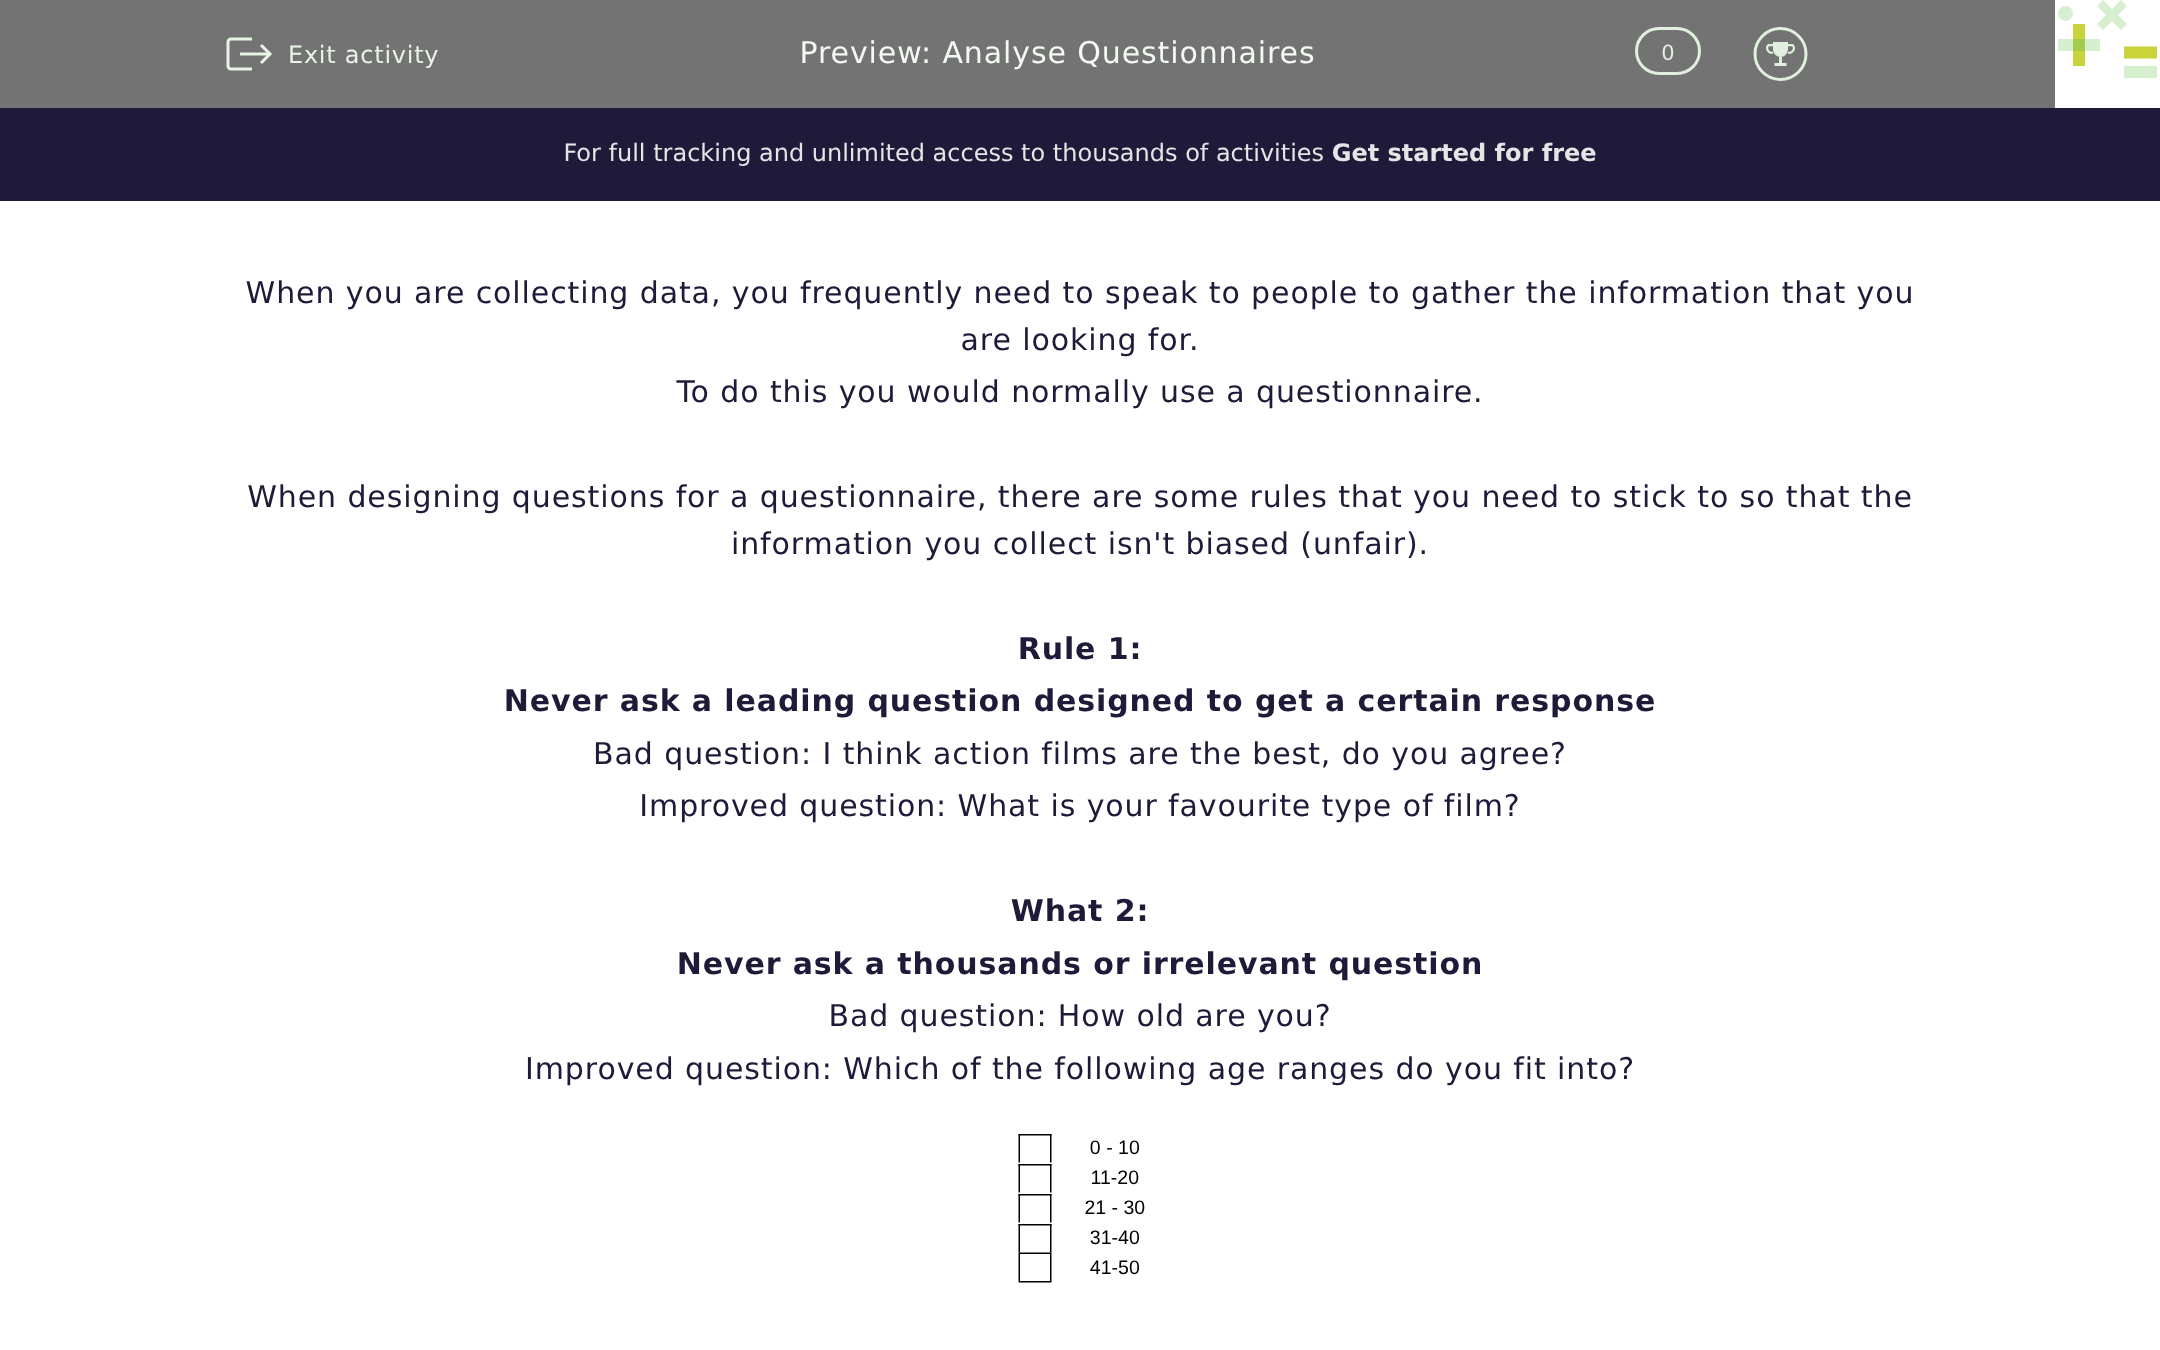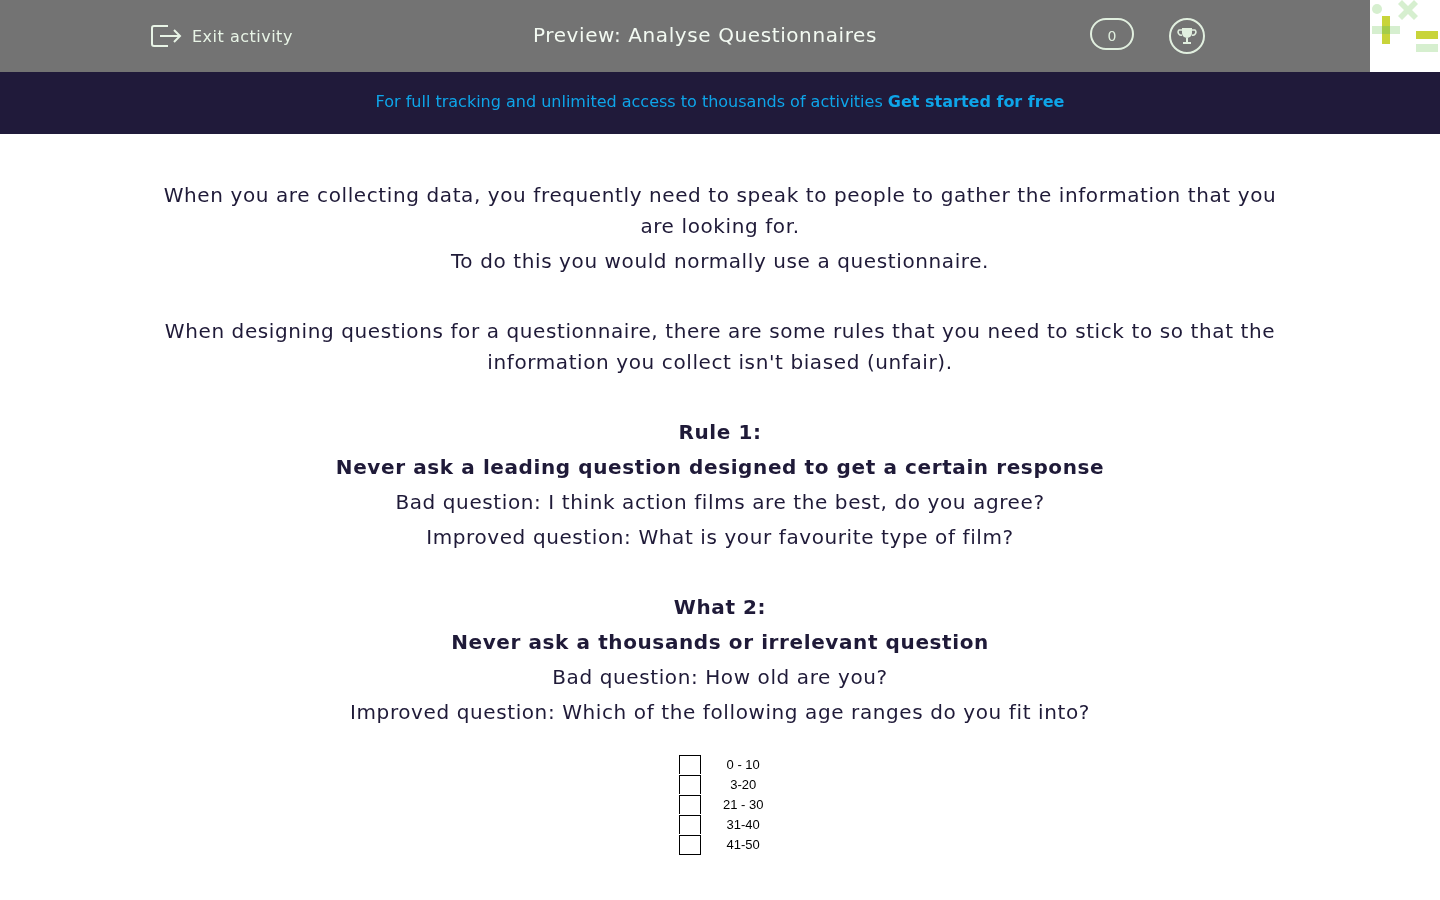--- a/index.html
+++ b/index.html
@@ -4,28 +4,28 @@
 <style>
   html, body { margin:0; padding:0; }
   body { width:1440px; height:900px; overflow:hidden; background:#ffffff; font-family:"DejaVu Sans", sans-serif; color:#1f1a38; }
   .topbar { position:absolute; left:0; top:0; width:1370px; height:72px; background:#737373; }
   .exit { position:absolute; left:150px; top:22px; display:flex; align-items:center; gap:10px; color:#e8f4e6; font-size:16px; letter-spacing:0.5px; cursor:pointer; }
   .exit svg { width:32px; height:28px; }
   .title { position:absolute; left:0; width:1344px; top:23px; text-align:center; color:#f3faf2; font-size:20px; letter-spacing:0.6px;margin-left:33px; }
   .score { position:absolute; left:1090px; top:18px; width:44px; height:32px; border:2px solid #e1efdf; border-radius:17px; color:#e1efdf; font-size:14px; text-align:center; line-height:32px; box-sizing:border-box; }
   .trophy { position:absolute; left:1169px; top:18px; width:36px; height:36px; border:2px solid #e1efdf; border-radius:50%; box-sizing:border-box; display:flex; align-items:center; justify-content:center; }
   .logo { position:absolute; left:1366px; top:0; width:74px; height:56px; }
-  .banner { position:absolute; left:0; top:72px; width:1440px; height:62px; background:#201a3a; color:#0ea5e9; font-size:16px; text-align:center; line-height:60px; }
+  .banner { position:absolute; left:0; top:72px; width:1440px; height:62px; background:#201a3a; color:#e5e5e5; font-size:16px; text-align:center; line-height:60px; }
   .banner b { font-weight:bold; }
   .content { position:absolute; left:150px; top:176px; width:1140px; text-align:center; font-size:20px; line-height:31px; letter-spacing:0.6px; color:#1f1a38; }
   .content p { margin:4px; }
   .gap { height:31px; }
   .bold { font-weight:bold; }
   .table { margin:27px auto 0 auto; width:90px; text-align:left; position:relative; left:0; }
-  .row { display:flex; align-items:flex-start; height:20px;gap:20px; }
+  .row { display:flex; align-items:flex-end; height:20px;gap:20px; }
   .box { width:32px; height:19px; border:1px solid #000; border-bottom:none; box-sizing:border-box; margin-left:4px; }
   .row:last-child .box { border-bottom:1px solid #000; height:20px; }
   .lbl { font-family:"Liberation Sans", sans-serif; font-size:13px; color:#000; letter-spacing:0; width:64px; text-align:center; line-height:20px; }
 </style>
 </head>
 <body>
 
 <div class="topbar">
   <div class="exit">
     <svg viewBox="0 0 32 28">
@@ -75,21 +75,21 @@
   <p>Bad question: How old are you?</p>
   <p>Improved question: Which of the following age ranges do you fit into?</p>
 
   <div class="table">
     <div class="row">
         <div class="box"></div>
         <span class="lbl">0 - 10</span>
       </div>
     <div class="row">
         <div class="box"></div>
-        <span class="lbl">3-20</span>
+        <span class="lbl">11-20</span>
       </div>
     <div class="row">
         <div class="box"></div>
         <span class="lbl">21 - 30</span>
       </div>
     <div class="row">
         <div class="box"></div>
         <span class="lbl">31-40</span>
       </div>
     <div class="row">

